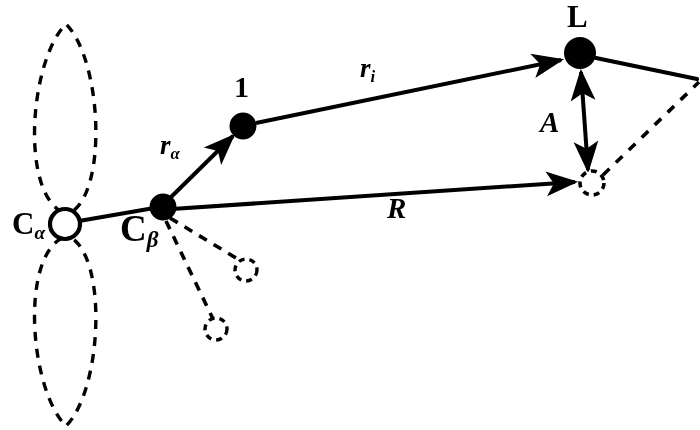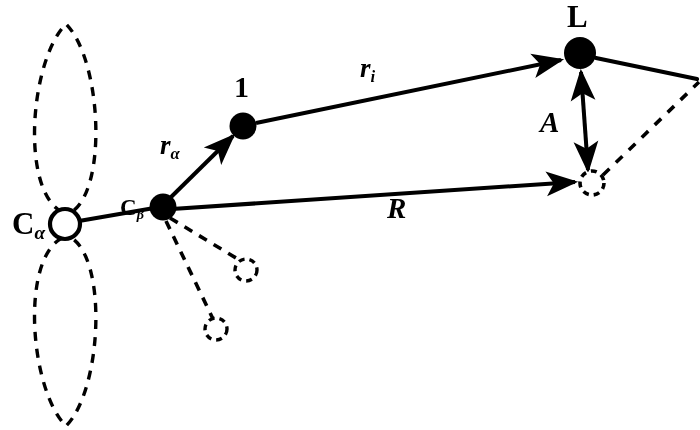--- a/index.html
+++ b/index.html
@@ -91,21 +91,21 @@
     <circle cx="580" cy="53" r="16" fill="#000000"></circle>
     <circle cx="592" cy="183" r="12" fill="#ffffff" stroke="#000000" stroke-width="3.6" stroke-dasharray="6 5"></circle>
     <circle cx="246" cy="270" r="11" fill="#ffffff" stroke="#000000" stroke-width="3.4" stroke-dasharray="6 5"></circle>
     <circle cx="216" cy="329" r="11" fill="#ffffff" stroke="#000000" stroke-width="3.4" stroke-dasharray="6 5"></circle>
   </svg>
 
   <div class="lbl lbl-serif-bold" style="left:4px; top:208px; font-size:31px;margin-left:8px;">
     <span>C</span><span class="sub">α</span>
   </div>
 
-  <div class="lbl lbl-serif-bold" style="left:120px; top:196px; font-size:23px;">
+  <div class="lbl lbl-serif-bold" style="left:120px; top:210px; font-size:37px;">
     <span>C</span><span class="sub">β</span>
   </div>
 
   <div class="lbl lbl-serif-bold" style="left:234px; top:72px; font-size:30px;">
     <span>1</span>
   </div>
 
   <div class="lbl lbl-serif-bold" style="left:567px; top:1px; font-size:31px;">
     <span>L</span>
   </div>

